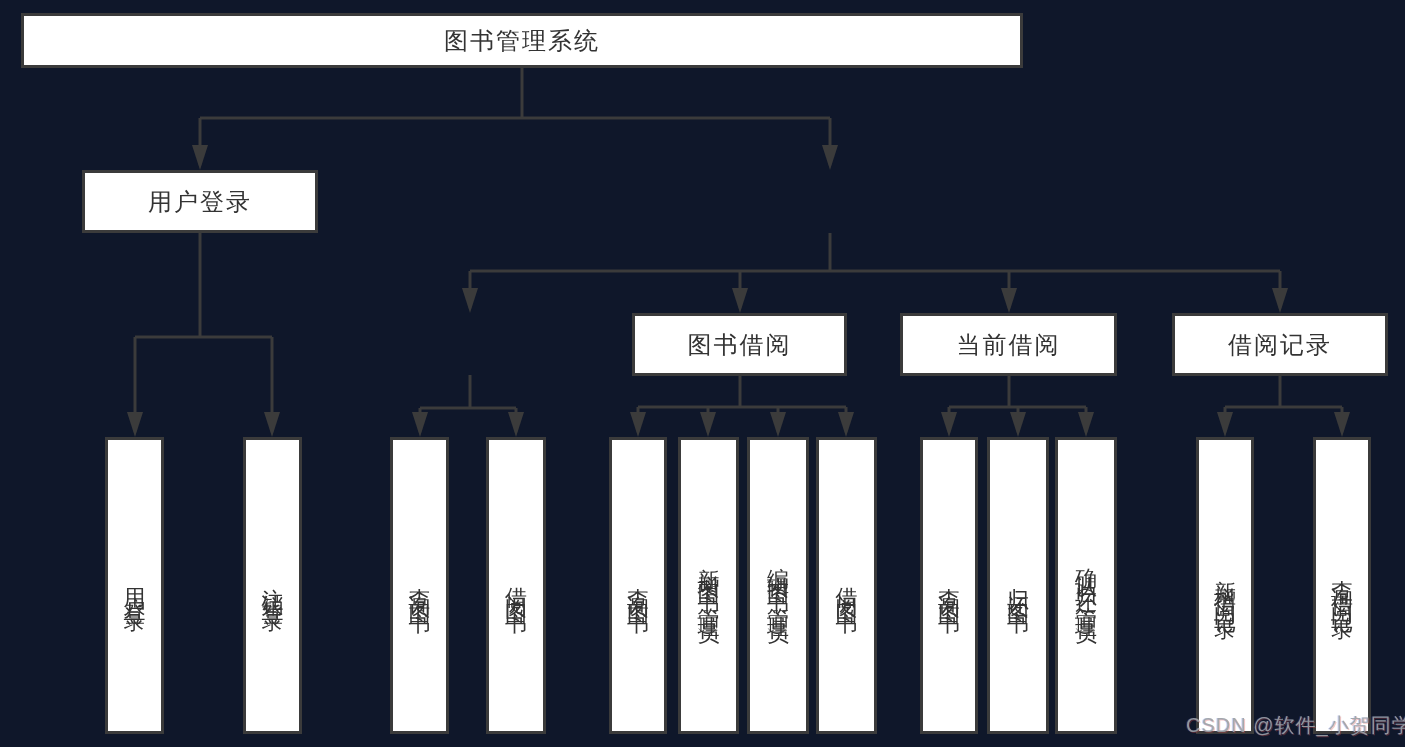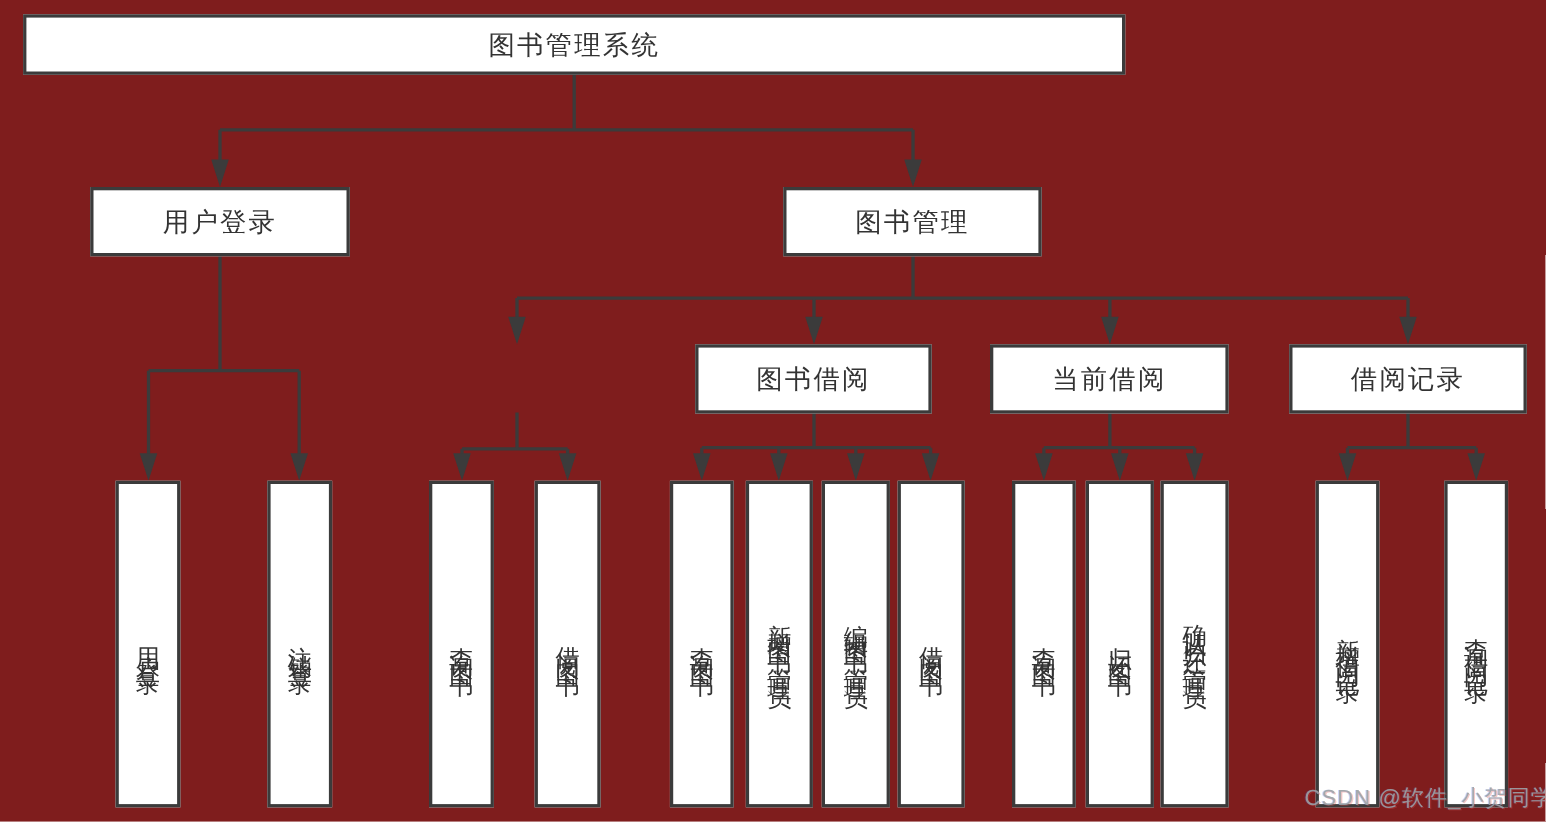--- a/index.html
+++ b/index.html
@@ -1,20 +1,20 @@
 <!DOCTYPE html>
 <html><head>
 <meta charset="utf-8">
 <style>
   html, body { margin: 0; padding: 0; background: #ffffff; }
   #stage {
     position: relative;
     width: 1405px;
     height: 747px;
-    background: #7f1d1d;
+    background: #0f172a;
     font-family: "Liberation Sans", sans-serif;
     overflow: hidden;
   }
   #wires { position: absolute; left: 0; top: 0; z-index: 1; }
   .node {
     position: absolute;
     box-sizing: border-box;
     border: 3px solid #3b3b3b;
     background: #ffffff;
     display: flex;
@@ -111,23 +111,20 @@
     </g>
   </svg>
 
   <div class="node" style="left:21px; top:13px; width:1002px; height:55px;">
     <span class="hlabel">图书管理系统</span>
   </div>
 
   <div class="node" style="left:82px; top:170px; width:236px; height:63px;">
     <span class="hlabel">用户登录</span>
   </div>
-  <div class="node" style="left:712px; top:170px; width:235px; height:63px;">
-    <span class="hlabel">图书管理</span>
-  </div>
 
   <div class="node" style="left:632px; top:313px; width:215px; height:63px;">
     <span class="hlabel">图书借阅</span>
   </div>
   <div class="node" style="left:900px; top:313px; width:217px; height:63px;">
     <span class="hlabel">当前借阅</span>
   </div>
   <div class="node" style="left:1172px; top:313px; width:216px; height:63px;">
     <span class="hlabel">借阅记录</span>
   </div>

